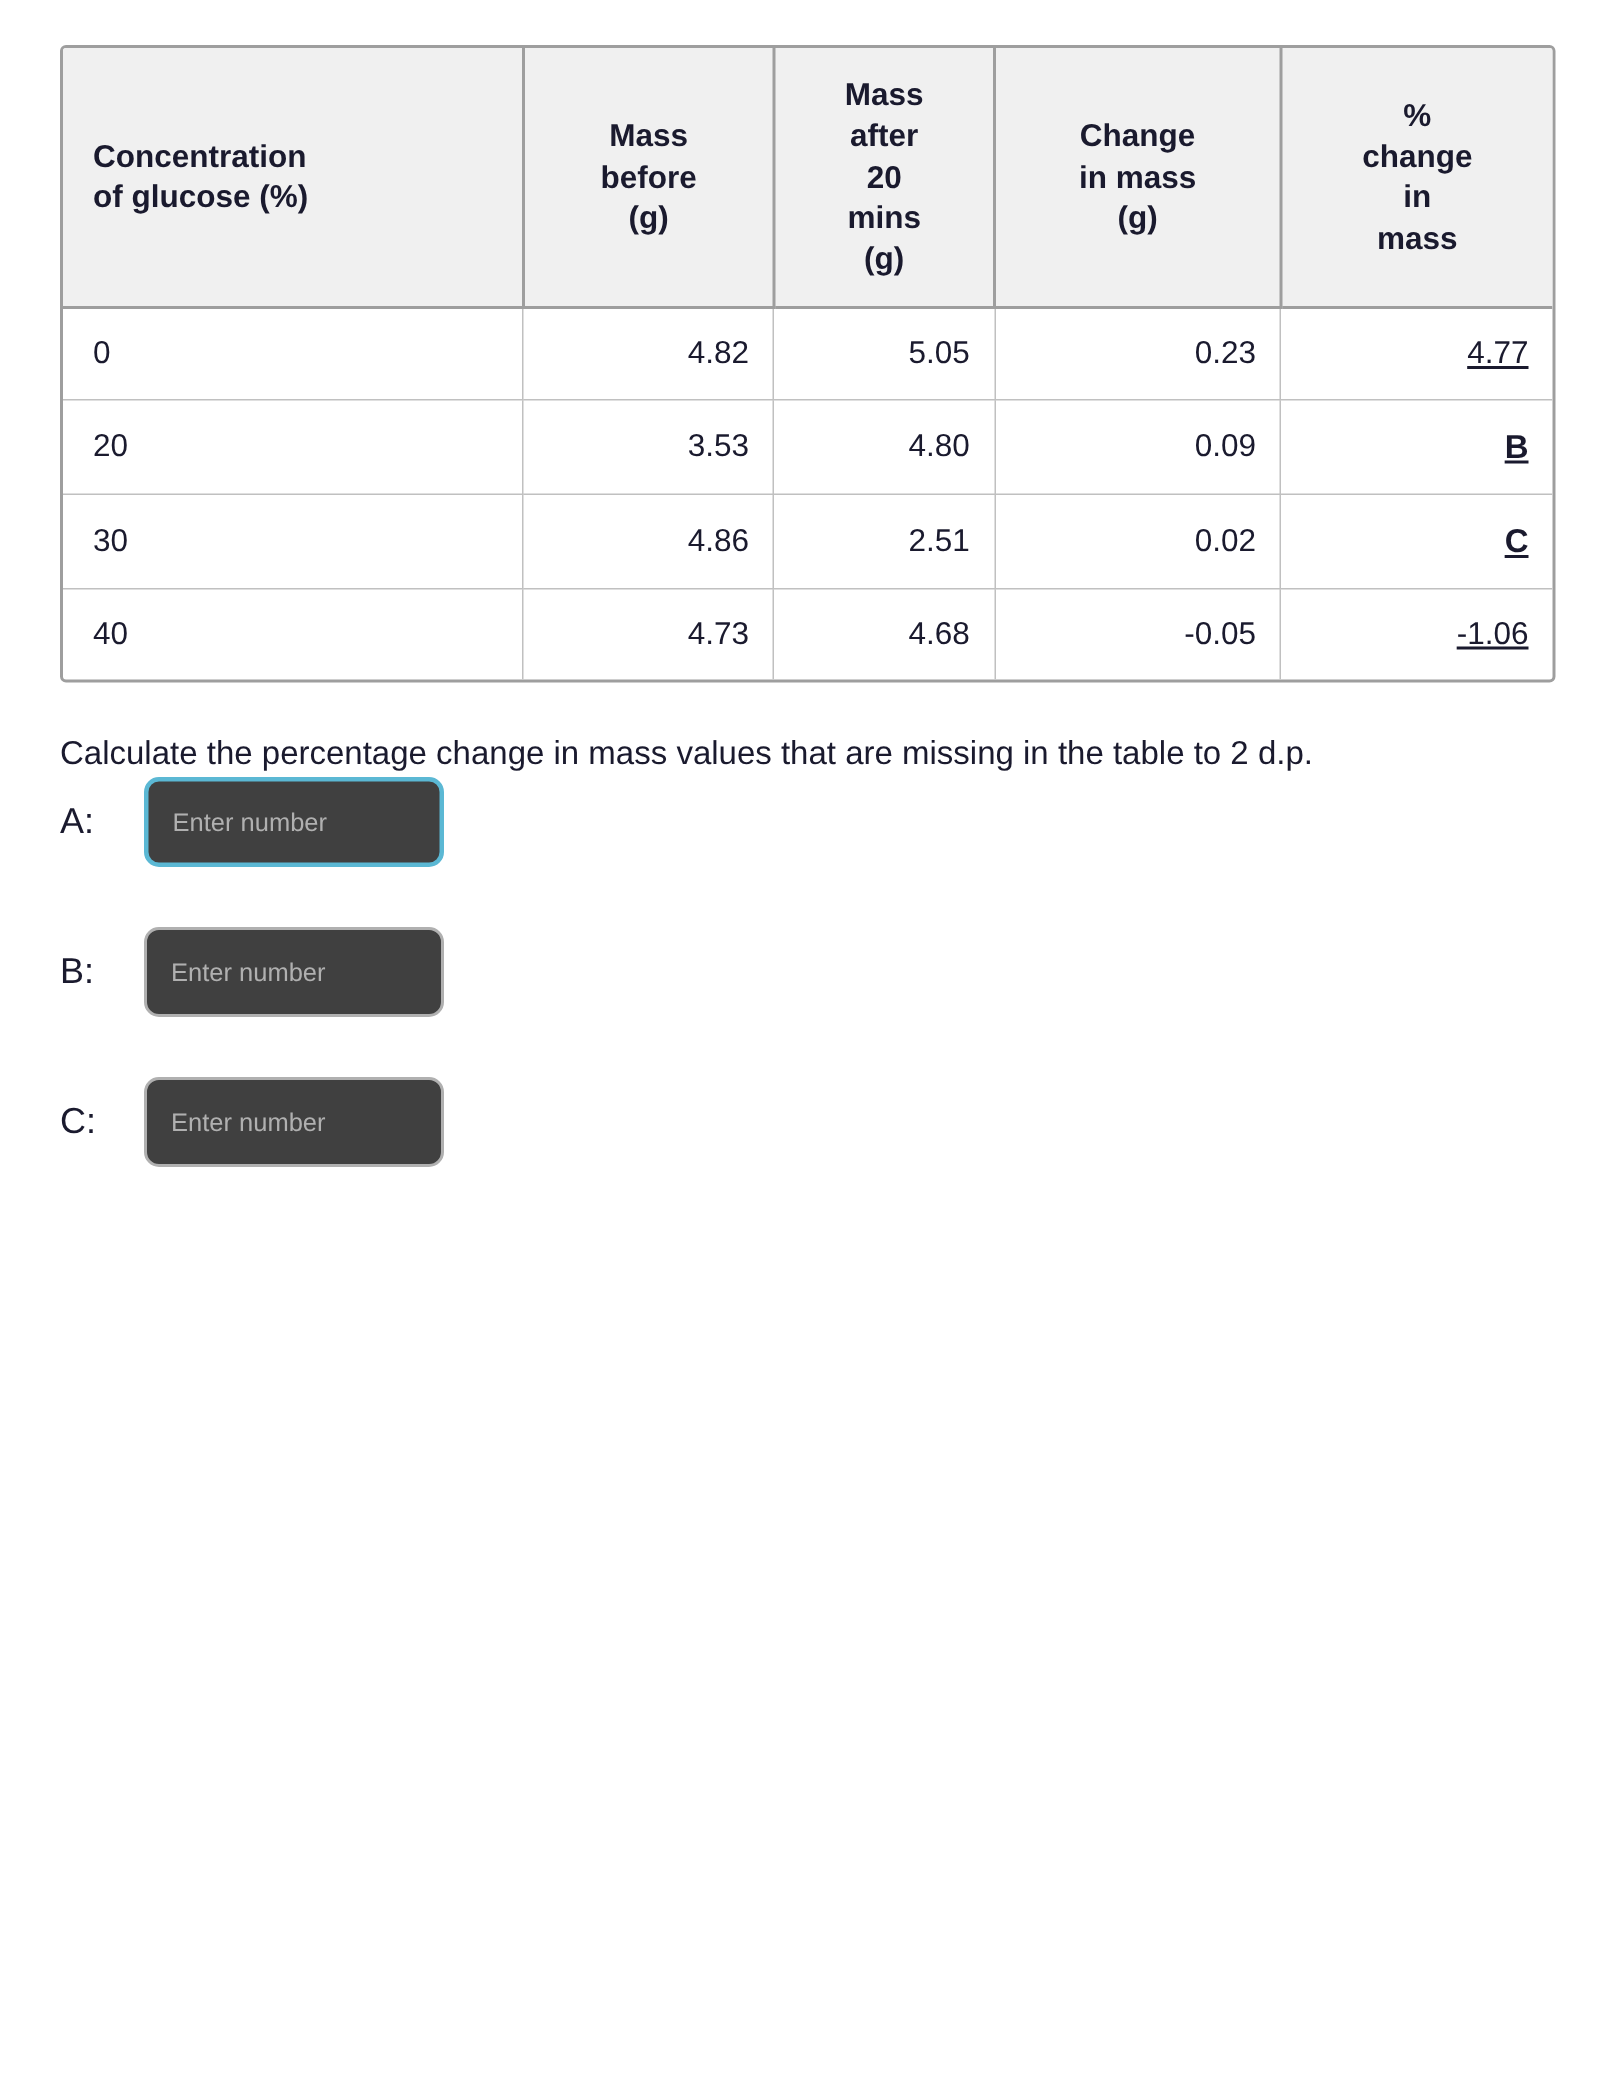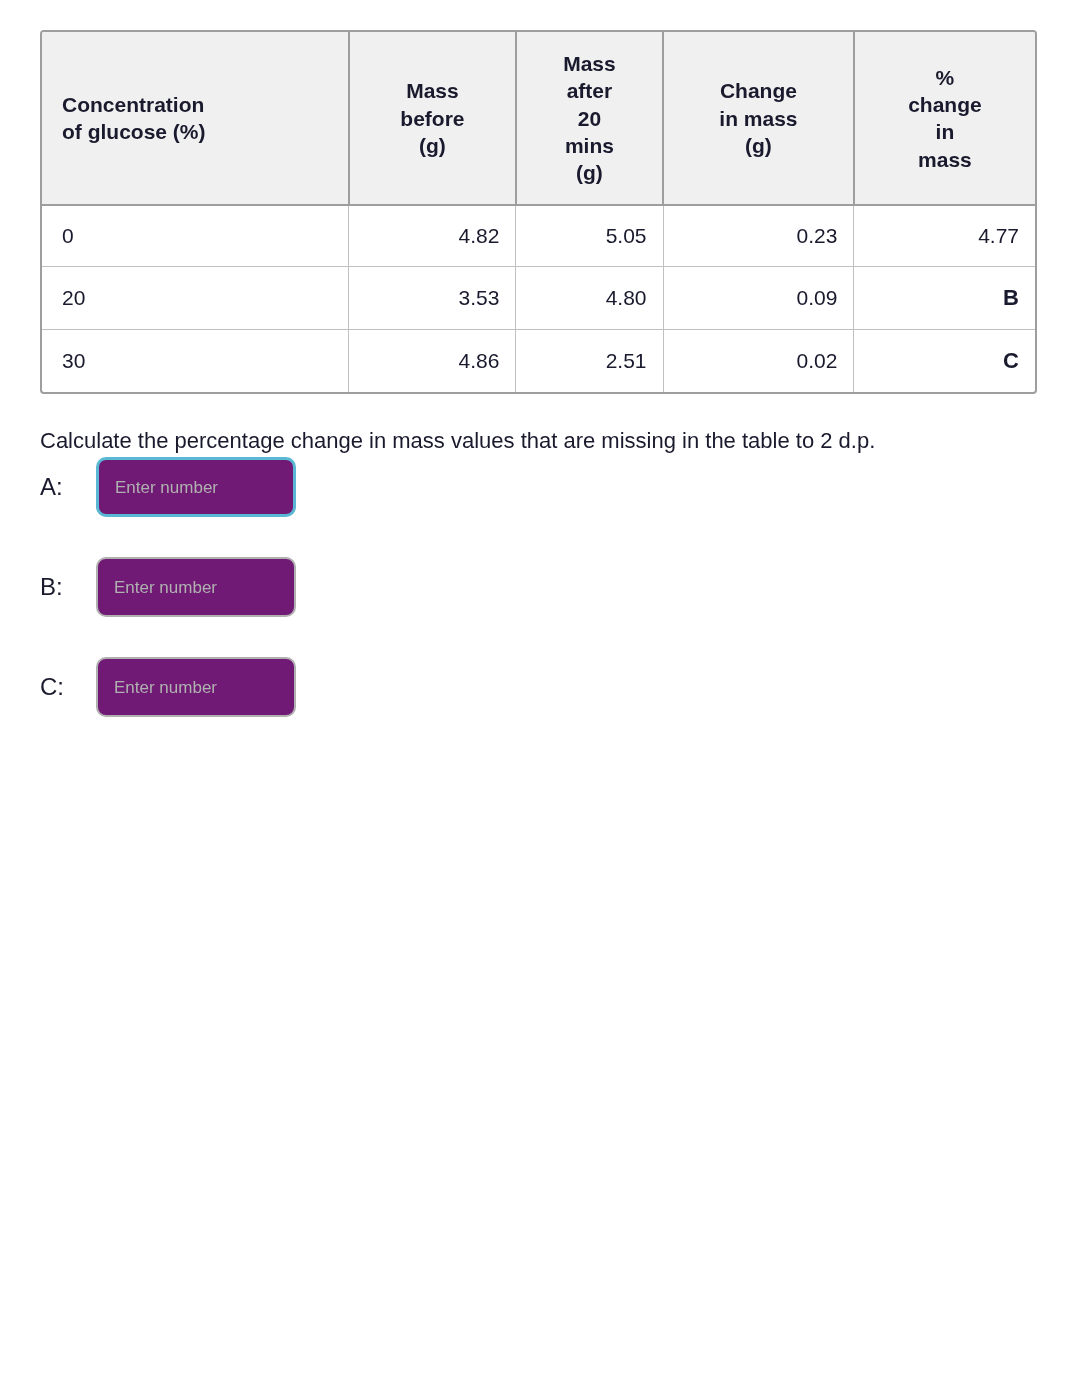--- a/index.html
+++ b/index.html
@@ -64,20 +64,21 @@
       font-size: 21px;
     }
 
     td:first-child {
       text-align: left;
       padding-left: 20px;
     }
 
     td:last-child {
       border-right: none;
+      text-decoration: underline;
     }
 
     tbody tr:last-child td {
       border-bottom: none;
     }
 
     .bold-cell {
       font-weight: 700;
       font-size: 22px;
     }
@@ -103,21 +104,21 @@
     }
 
     .number-input {
       width: 200px;
       height: 60px;
       border: 2px solid #b0b0b0;
       border-radius: 10px;
       font-size: 18px;
       color: #9e9e9e;
       padding: 0 16px;
-      background: #701a75;
+      background: #404040;
       outline: none;
     }
 
     .number-input.active {
       border-color: #5bb8d4;
       border-width: 3px;
     }
 
     .number-input::placeholder {
       color: #b0b0b0;
@@ -166,20 +167,27 @@
       <td>4.80</td>
       <td>0.09</td>
       <td class="bold-cell">B</td>
     </tr>
         <tr>
       <td>30</td>
       <td>4.86</td>
       <td>2.51</td>
       <td>0.02</td>
       <td class="bold-cell">C</td>
+    </tr>
+        <tr>
+      <td>40</td>
+      <td>4.73</td>
+      <td>4.68</td>
+      <td>-0.05</td>
+      <td>-1.06</td>
     </tr>
       </tbody>
   </table>
 </div>
 
 <div class="instructions">Calculate the percentage change in mass values that are missing in the table to 2 d.p.</div>
 
 <div id="inputs-container">
     <div class="input-group">
       <span class="input-label">A:</span>

